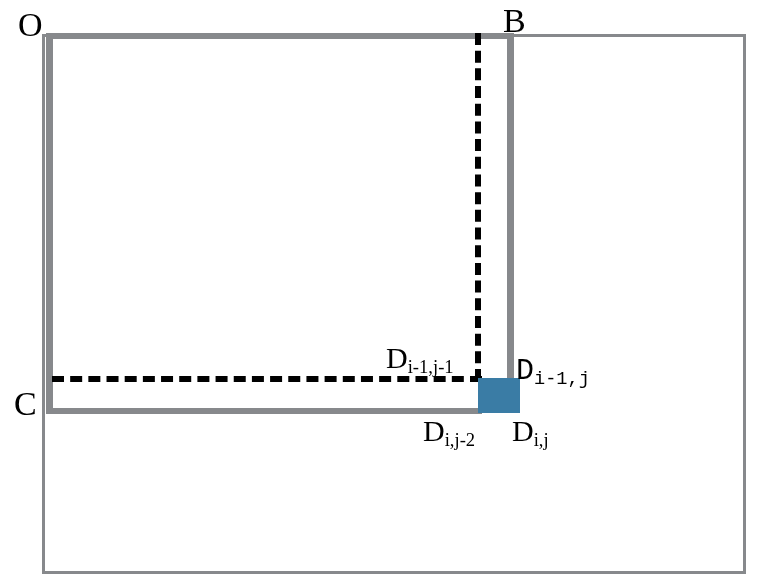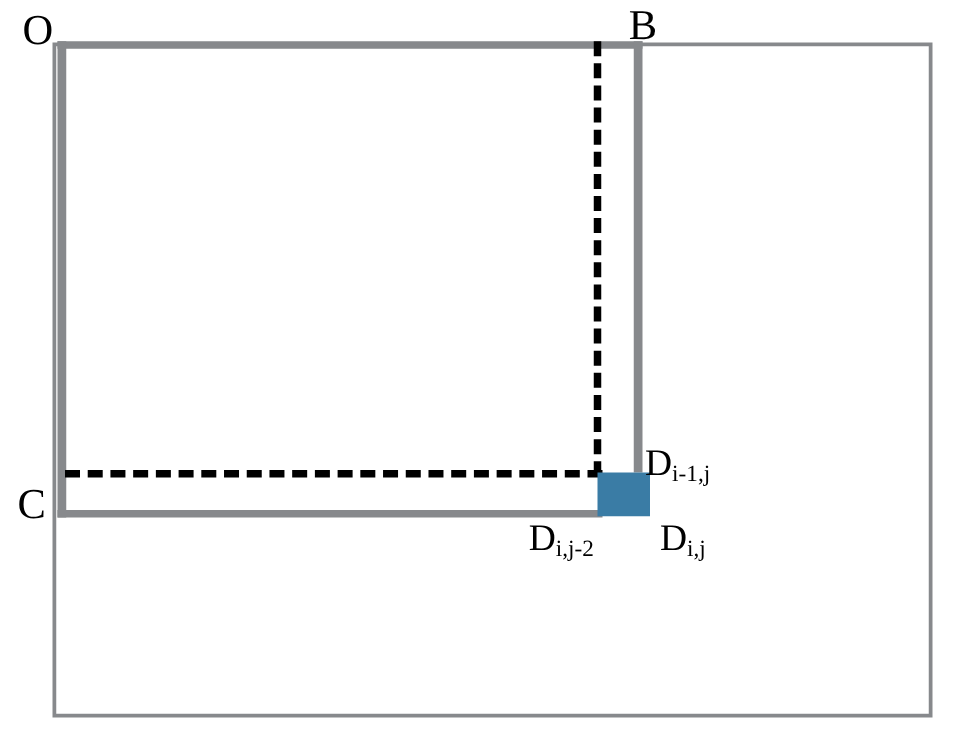--- a/index.html
+++ b/index.html
@@ -99,23 +99,23 @@
   .cell-label sub {
     font-size: 0.62em;
     vertical-align: baseline;
     position: relative;
     top: 0.26em;
   }
   #label-O { left: 18px; top: 8px; }
   #label-B { left: 503px; top: 4px; }
   #label-C { left: 14px; top: 387px; }
   #label-dim1j1 { left: 386px; top: 343px; }
-  #label-dim1j  { left: 516px; top: 356px; }
+  #label-dim1j  { left: 516px; top: 356px; font-family: Liberation Mono, monospace; }
   #label-dij1   { left: 423px; top: 416px; }
-  #label-dij    { left: 528px; top: 416px; }
+  #label-dij    { left: 512px; top: 416px; }
 </style>
 </head>
 <body>
 
 <div id="diagram-root">
 
   <div class="outer-frame"></div>
 
   <div class="thick-bar" id="bar-top"></div>
   <div class="thick-bar" id="bar-left"></div>
@@ -124,20 +124,21 @@
 
   <div class="dash-v"></div>
   <div class="dash-h"></div>
 
   <div id="cell-highlight"></div>
 
   <div class="label corner-label" id="label-O">O</div>
   <div class="label corner-label" id="label-B">B</div>
   <div class="label corner-label" id="label-C">C</div>
 
+  <div class="label cell-label" id="label-dim1j1"><span>D</span><sub>i-1,j-1</sub></div>
 
   <div class="label cell-label" id="label-dim1j"><span>D</span><sub>i-1,j</sub></div>
 
   <div class="label cell-label" id="label-dij1"><span>D</span><sub>i,j-2</sub></div>
 
   <div class="label cell-label" id="label-dij"><span>D</span><sub>i,j</sub></div>
 
 </div>
 
 </body></html>

